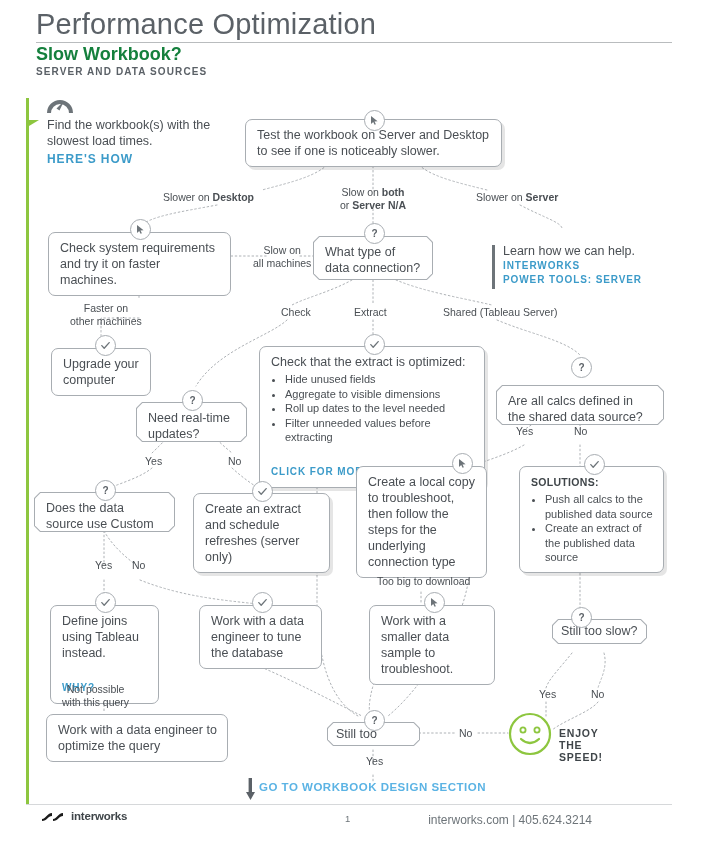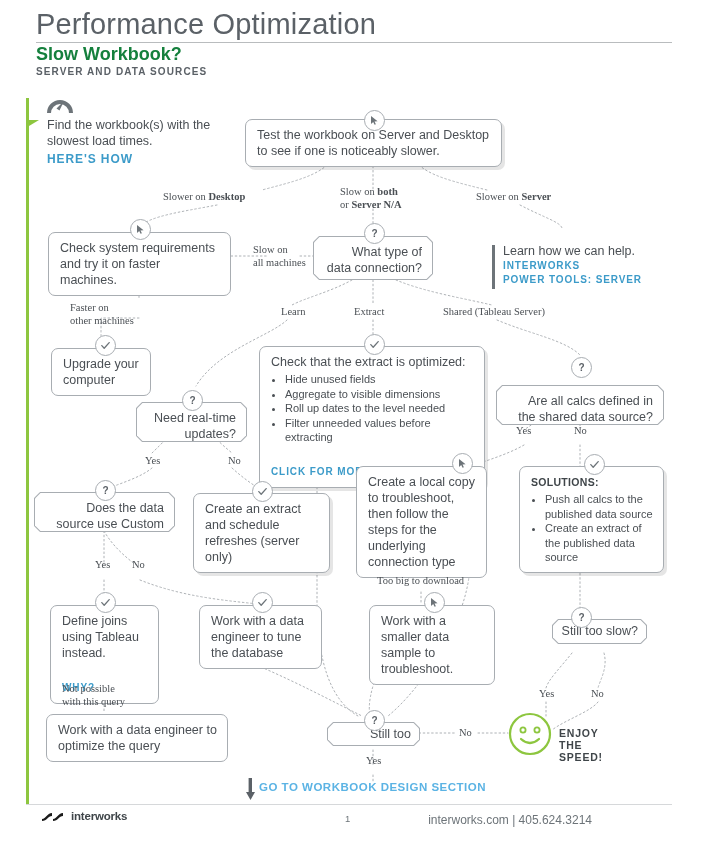--- a/index.html
+++ b/index.html
@@ -77,21 +77,20 @@
   .node.shadow{box-shadow:3px 3px 0 rgba(0,0,0,.10);}
   
   .node.q{
     border-radius:6px;
     clip-path:polygon(0 6px,6px 0,calc(100% - 6px) 0,100% 6px,100% calc(100% - 6px),calc(100% - 6px) 100%,6px 100%,0 calc(100% - 6px));
     border:none;
     background:
       linear-gradient(#a8adb2,#a8adb2) ,
       #fff;
     padding:0;
-    text-align:right;
   }
   .node.q .qinner{
     position:absolute;inset:1px;
     background:#fff;
     clip-path:polygon(0 5.5px,5.5px 0,calc(100% - 5.5px) 0,100% 5.5px,100% calc(100% - 5.5px),calc(100% - 5.5px) 100%,5.5px 100%,0 calc(100% - 5.5px));
     padding:7px 10px 7px 11px;
     box-sizing:border-box;
   }
   .node ul{margin:2px 0 0 0;padding-left:14px;}
   .node li{font-size:11px;line-height:14.5px;margin:0;}
@@ -106,21 +105,21 @@
     background:#fff;
     display:flex;align-items:center;justify-content:center;
     font-size:10px;font-weight:bold;color:#5b6167;
     z-index:5;
   }
   .badge svg{display:block;}
 
   
   .elab{
     position:absolute;font-size:10.5px;line-height:12.5px;color:#4a4f54;
-    text-align:left;white-space:nowrap;font-family:Liberation Serif, serif;
+    text-align:center;white-space:nowrap;
   }
   .elab b{font-weight:bold;}
 
   
   .smiley{position:absolute;left:508px;top:712px;width:44px;height:44px;}
   .enjoy{position:absolute;left:559px;top:727px;font-size:10.5px;font-weight:bold;letter-spacing:.8px;color:#3f4549;}
 
   
   .cta-arrow{position:absolute;left:246px;top:778px;}
   .cta{position:absolute;left:259px;top:781px;font-size:11.5px;font-weight:bold;color:#5bb3e4;letter-spacing:.5px;cursor:pointer;}
@@ -265,21 +264,21 @@
   <div class="elab" style="left:253px;top:244px;">Slow on<br>all machines</div>
 
   <div class="badge" style="left:364px;top:223px;">?</div>
   <div class="node q" style="left:313px;top:236px;width:120px;height:44px;">
     <div class="qinner">
       <span>What type of data connection?</span>
     </div>
   </div>
 
   <div class="elab" style="left:70px;top:302px;">Faster on<br>other machines</div>
-  <div class="elab" style="left:281px;top:306px;">Learn</div>
+  <div class="elab" style="left:281px;top:306px;">Check</div>
   <div class="elab" style="left:354px;top:306px;">Extract</div>
   <div class="elab" style="left:443px;top:306px;">Shared (Tableau Server)</div>
 
   <div class="badge" style="left:95px;top:335px;">
     <svg width="11" height="11" viewBox="0 0 11 11">
         <path d="M1.8 5.6 L4.2 8.2 L9.2 2.6" fill="none" stroke="#6d7479" stroke-width="1.3" stroke-linecap="round" stroke-linejoin="round"></path>
       </svg>
   </div>
   <div class="node" style="left:51px;top:348px;width:100px;">
     <span>Upgrade your computer</span>

